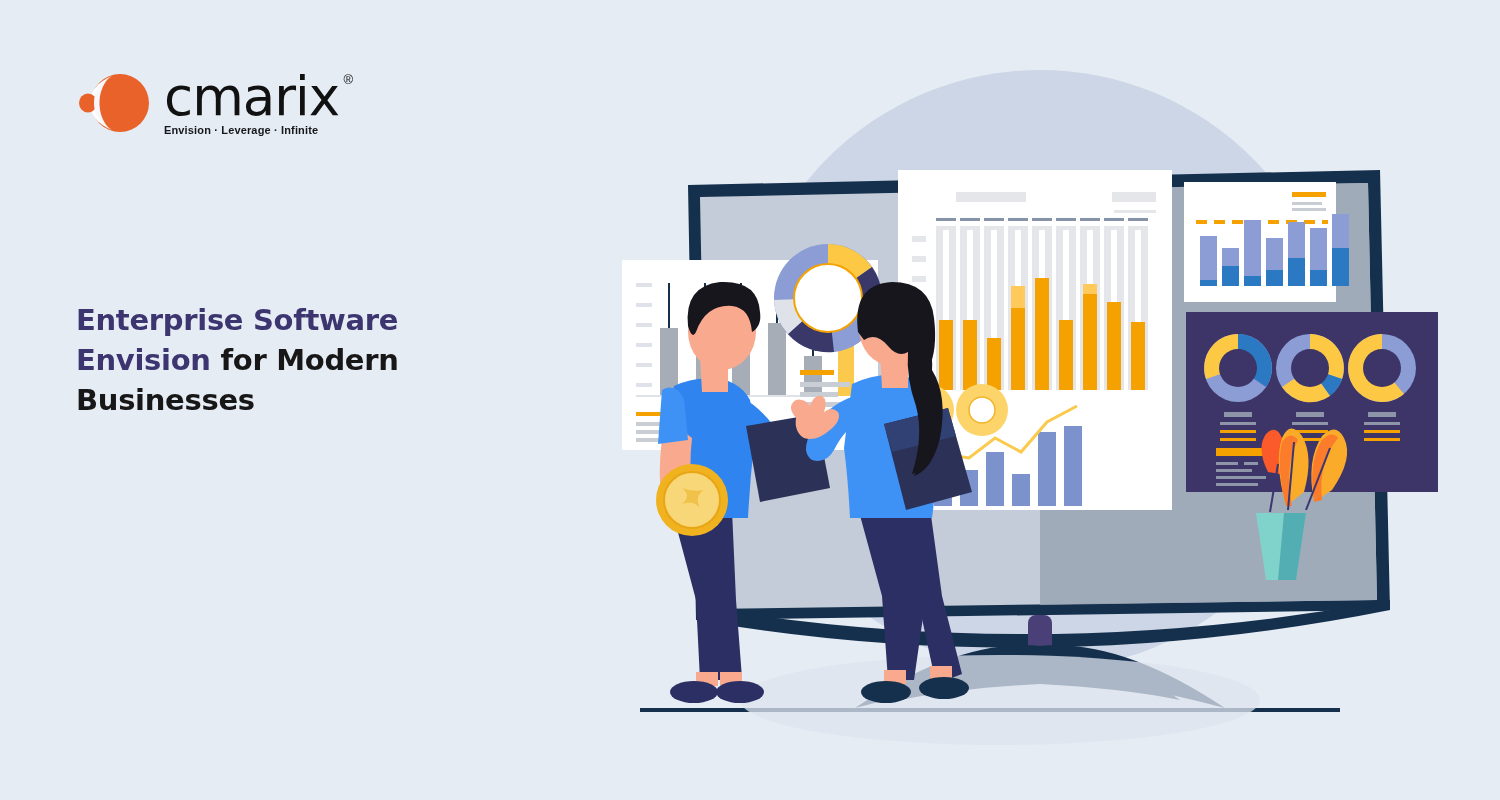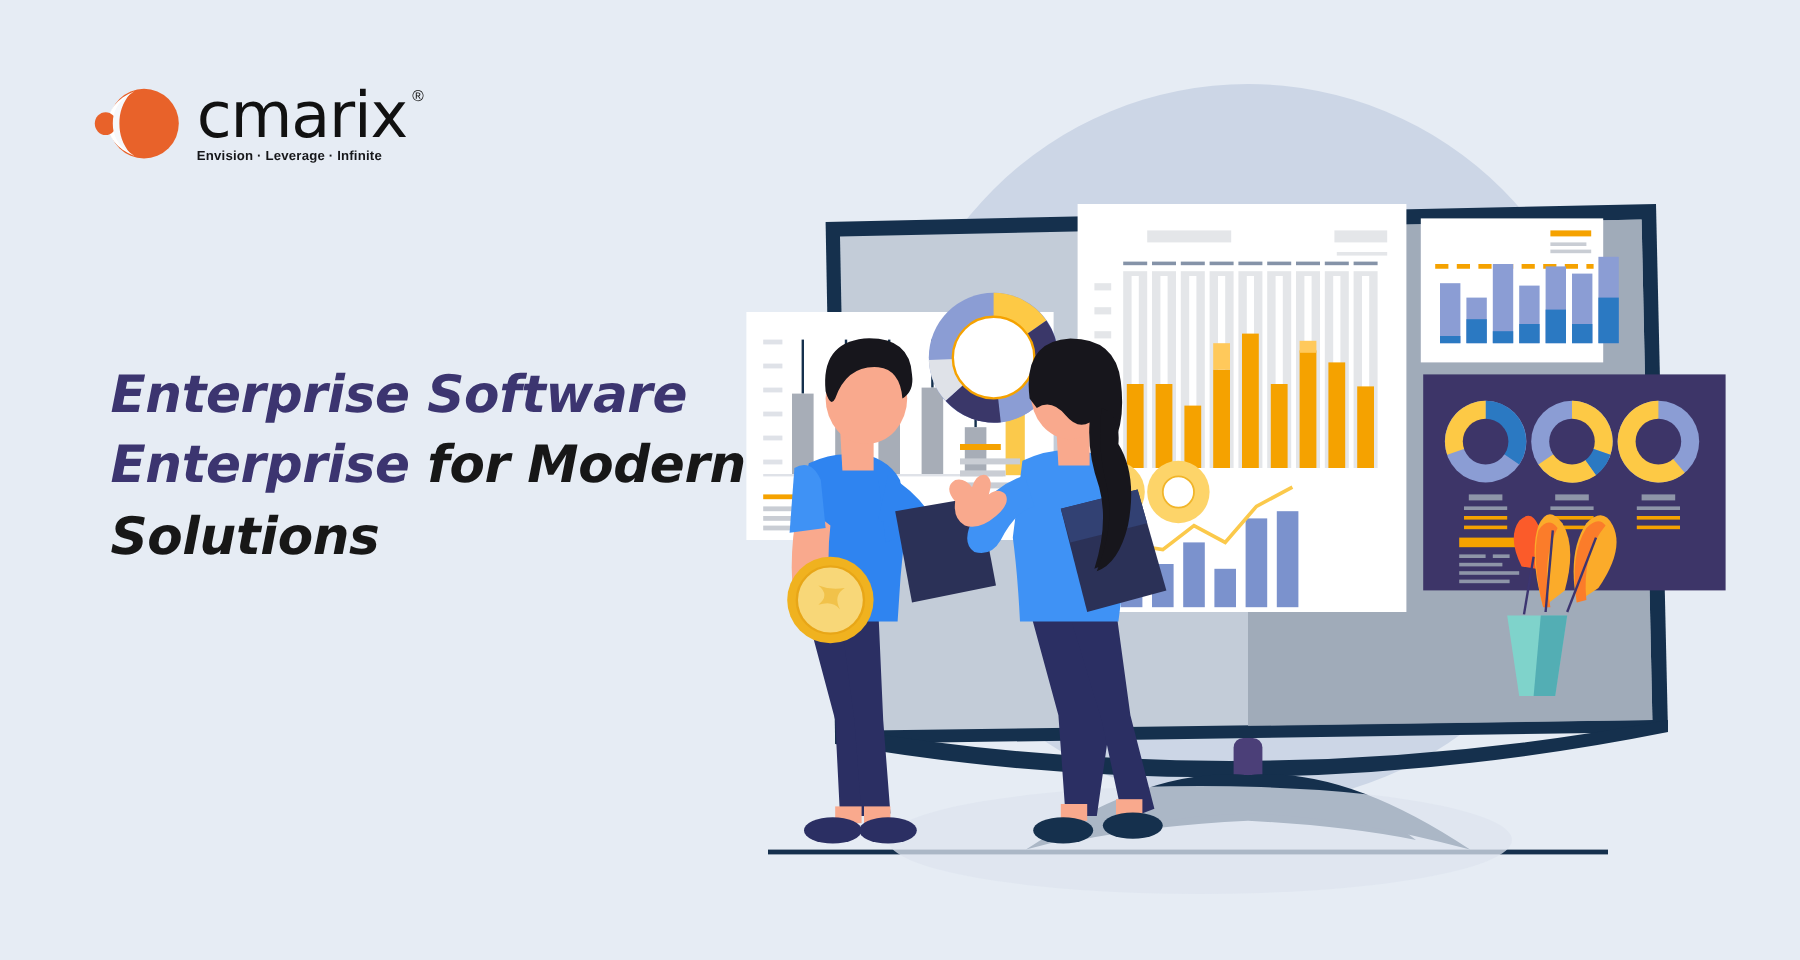--- a/index.html
+++ b/index.html
@@ -39,28 +39,27 @@
   }
   .logo-tagline {
     font-size: 11px; font-weight: bold; color: #16171a;
     letter-spacing: 0.15px; margin-top: 1px;
     font-family: "Liberation Sans", sans-serif;
   }
 
   
   .headline {
     position: absolute;
-    left: 92px; top: 300px;
+    left: 76px; top: 300px;
     width: 560px;
-    font-size: 43px;
+    font-size: 29px;
     line-height: 1.38;
     color: #171717;
     font-family: "DejaVu Sans", sans-serif;
     letter-spacing: -0.3px;
-    font-style: italic;
   }
   .headline .accent { color: #3c3570; font-weight: bold; }
 
   
   .illustration {
     position: absolute;
     left: 600px; top: 40px;
     width: 880px; height: 720px;
   }
   .illustration svg { display: block; width: 100%; height: 100%; }
@@ -82,22 +81,22 @@
     </div>
     <div class="logo-text">
       <div class="logo-word">cmarix</div>
       <span class="logo-reg">®</span>
       <div class="logo-tagline">Envision · Leverage · Infinite</div>
     </div>
   </div>
 
   <h1 class="headline">
     <span class="accent">Enterprise Software</span><br>
-    <span class="accent">Enterprise</span><span> for Modern</span><br>
-    <span>Solutions</span>
+    <span class="accent">Envision</span><span> for Modern</span><br>
+    <span>Businesses</span>
   </h1>
 
   <div class="illustration">
     <svg viewBox="0 0 880 720" xmlns="http://www.w3.org/2000/svg">
 
       <g>
         <circle cx="440" cy="330" r="300" fill="#ccd6e6"></circle>
       </g>
 
       <g>

